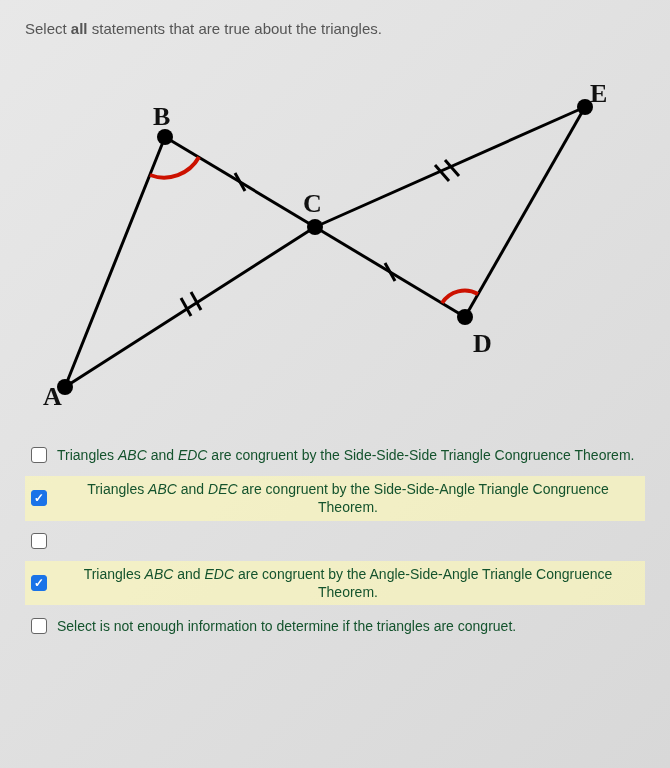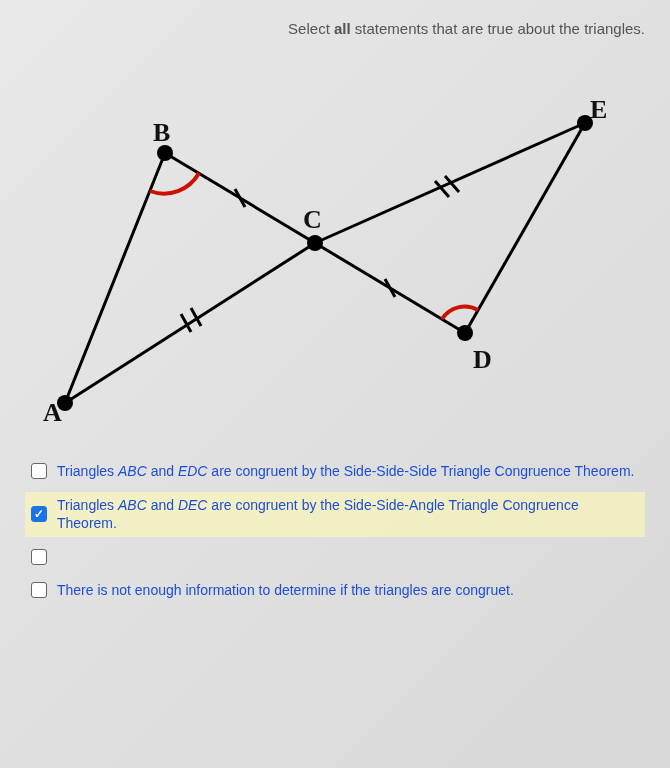--- a/index.html
+++ b/index.html
@@ -9,22 +9,21 @@
       background: linear-gradient(135deg, #e8e8e8 0%, #d8d8d8 100%);
       font-family: Arial, sans-serif;
       padding: 20px 25px;
       color: #333;
       position: relative;
       overflow: hidden;
     }
     .prompt {
       font-size: 15px;
       color: #555;
-      margin-bottom: 36px;
-      text-align: right;
+      margin-bottom: 20px;
     }
     .prompt .bold { font-weight: bold; }
     .diagram-area {
       width: 100%;
       height: 360px;
       position: relative;
       margin-bottom: 25px;
     }
     .diagram-area svg { width: 100%; height: 100%; }
     .vertex-label {
@@ -33,24 +32,25 @@
       font-weight: bold;
       fill: #111;
     }
     .options { display: flex; flex-direction: column; gap: 8px; }
     .option {
       display: flex;
       align-items: center;
       gap: 10px;
       padding: 4px 6px;
       font-size: 14px;
-      color: #1d4ed8;
+      color: #14532d;
     }
     .option.selected {
       background: rgba(255, 250, 180, 0.6);
+      text-align: center;
     }
     .option em { font-style: italic; }
     .cb {
       width: 16px;
       height: 16px;
       border: 1.5px solid #666;
       border-radius: 3px;
       background: #fff;
       flex-shrink: 0;
       display: flex;
@@ -126,21 +126,27 @@
     <div class="opt-text">
       <span>Triangles </span><em>ABC</em><span> and </span><em>DEC</em><span> are congruent by the Side-Side-Angle Triangle Congruence Theorem.</span>
     </div>
   </div>
 
 
   <div class="option">
     <div class="cb"></div>
   </div>
 
+  <div class="option selected">
+    <div class="cb checked"></div>
+    <div class="opt-text">
+      <span>Triangles </span><em>ABC</em><span> and </span><em>EDC</em><span> are congruent by the Angle-Side-Angle Triangle Congruence Theorem.</span>
+    </div>
+  </div>
 
   <div class="option">
     <div class="cb"></div>
     <div class="opt-text">
-      <span>There is not enough information to determine if the triangles are congruet.</span><em></em><span></span><em></em><span></span>
+      <span>Select is not enough information to determine if the triangles are congruet.</span><em></em><span></span><em></em><span></span>
     </div>
   </div>
 
 </div>
 
 </body></html>

